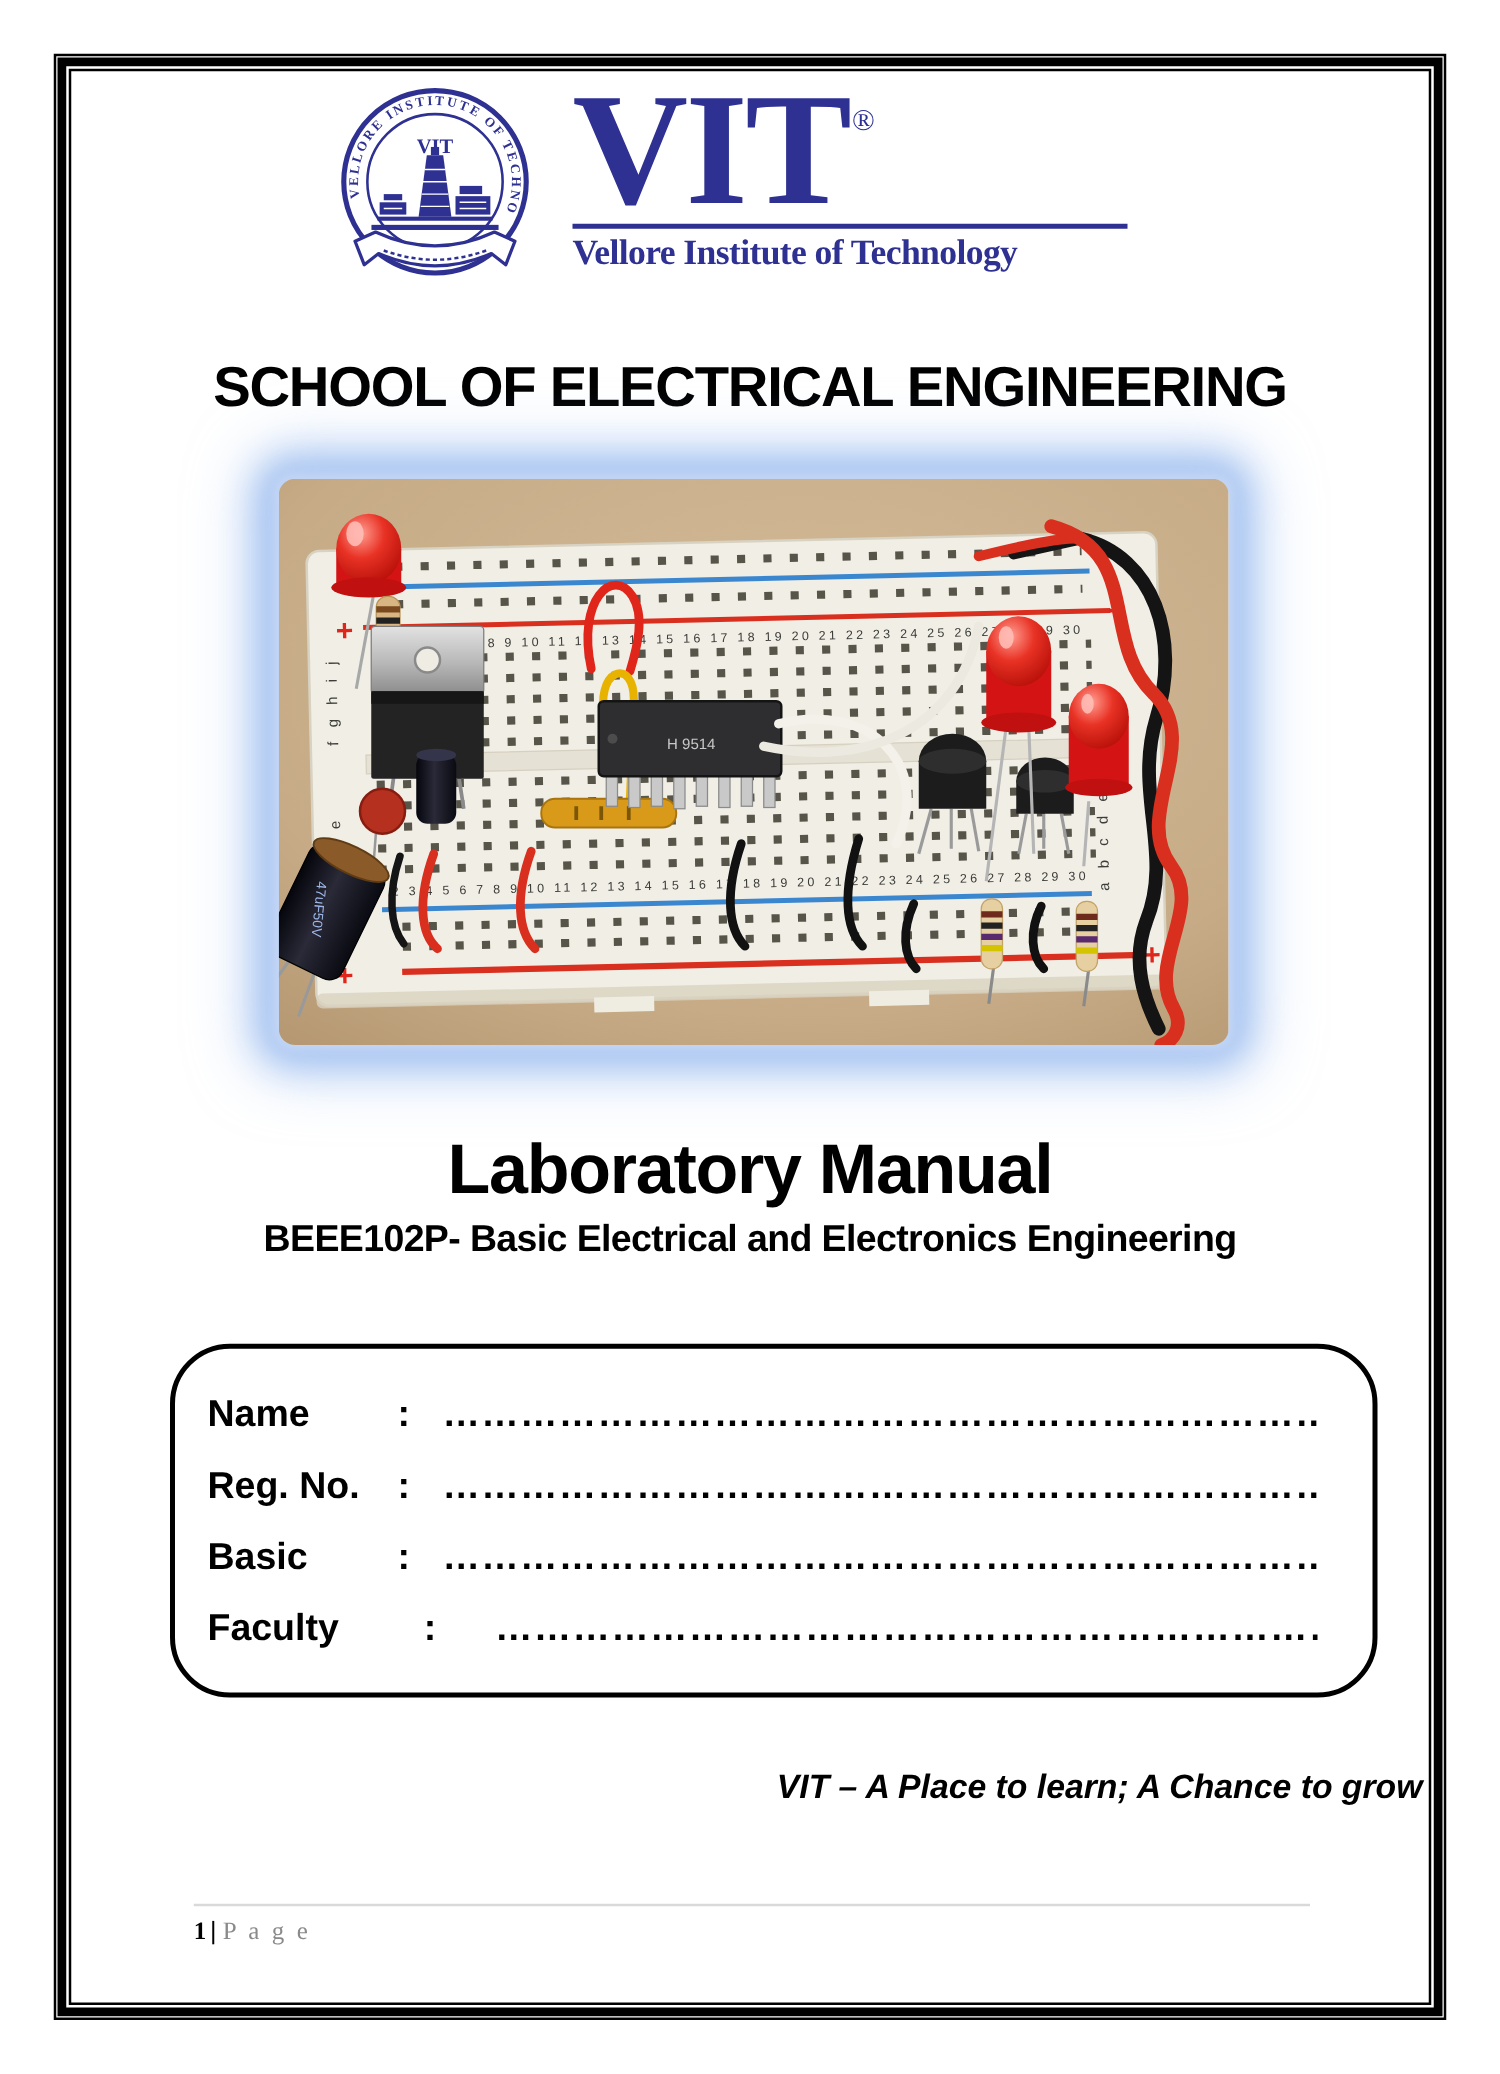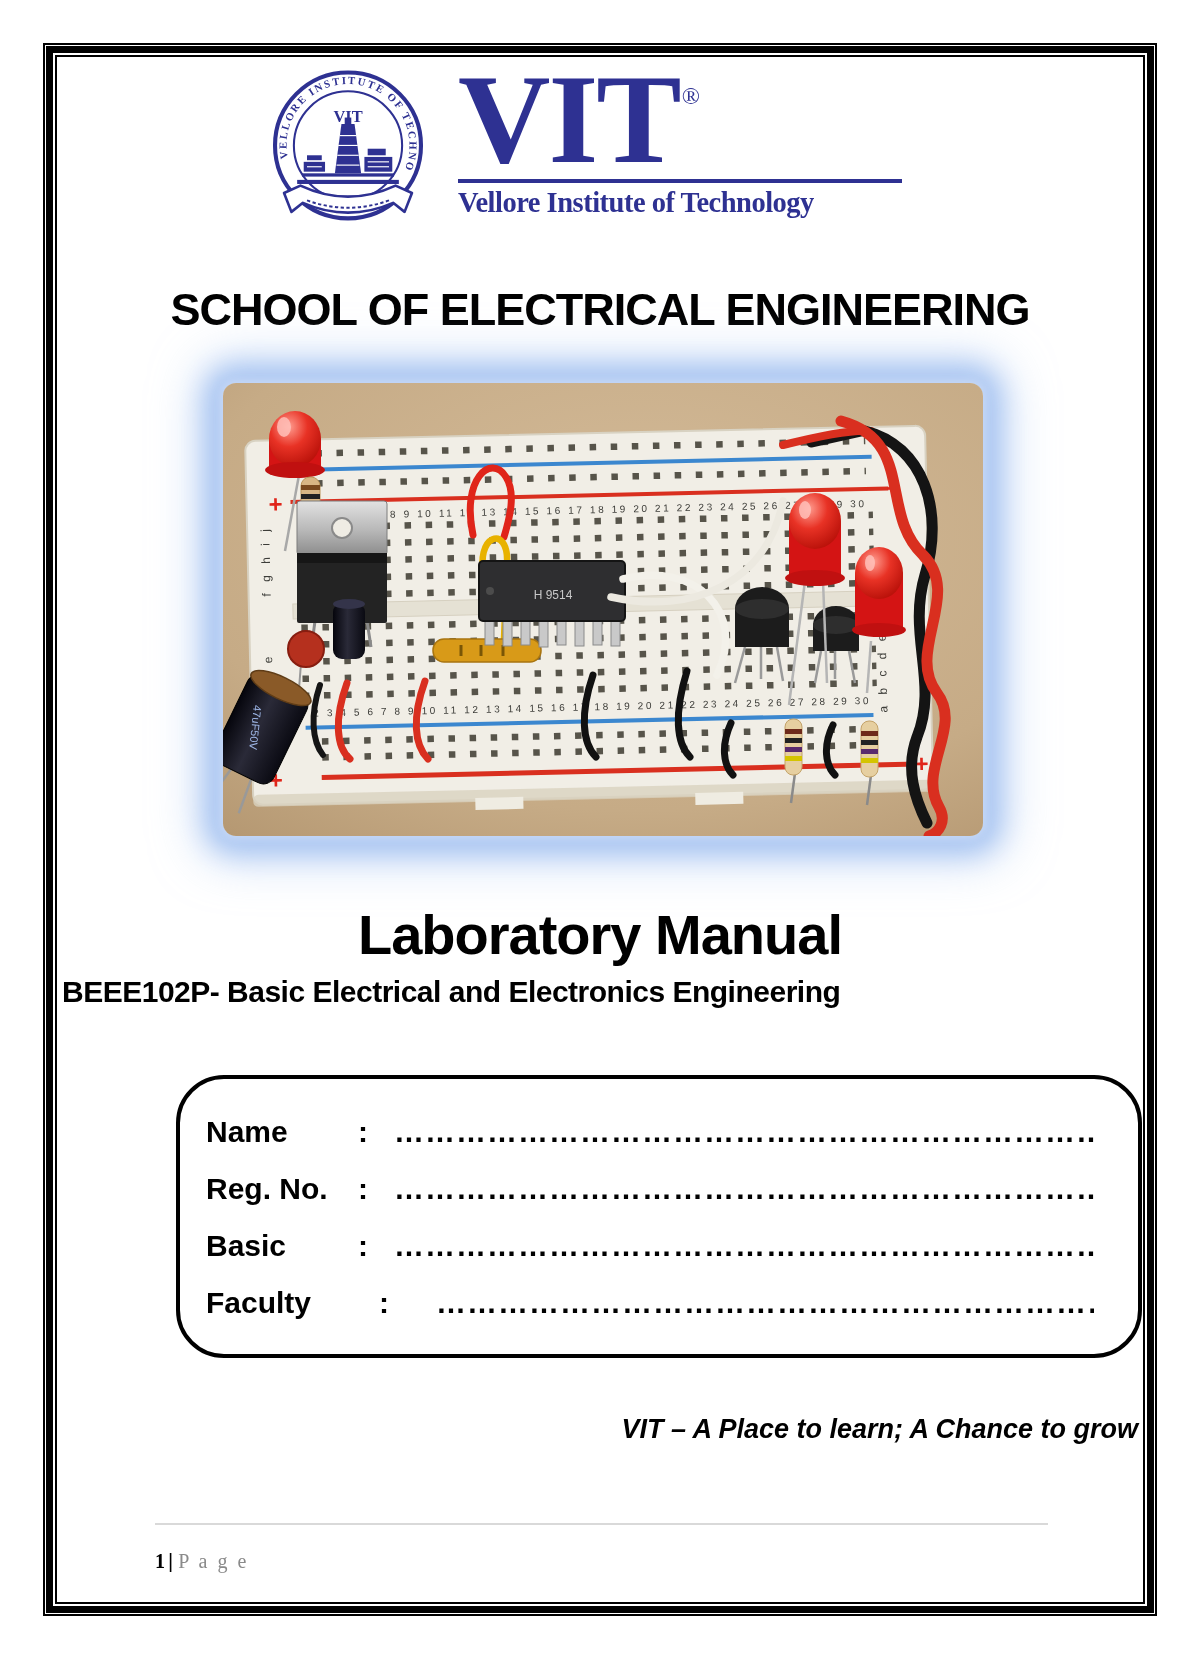--- a/index.html
+++ b/index.html
@@ -35,36 +35,36 @@
 
   
   .photo-wrap{
     width:760px;height:453px;margin:47px auto 0 auto;border-radius:13px;overflow:hidden;
     box-shadow:0 0 9px 4px #c6d8f6, 0 0 26px 16px var(--glow-blue), 0 0 46px 26px rgba(165,195,241,.55);
     position:relative;left:3px;
   }
   .photo-wrap svg{display:block;}
 
   .lab-title{margin-top:66px;text-align:center;font-weight:bold;font-size:56px;letter-spacing:-1px;}
-  .course-line{margin-top:8px;font-weight:bold;font-size:30px;letter-spacing:-0.5px;}
+  .course-line{margin-top:8px;text-align:center;font-weight:bold;font-size:30px;letter-spacing:-0.5px;}
 
   
   .info-box{
-    width:966px;margin-left:114px;margin-top:66px;
+    width:966px;margin-left:74px;margin-top:66px;
     border:4px solid #000;border-radius:48px;
     padding:36px 44px 34px 26px;
   }
   .info-row{display:flex;align-items:baseline;font-weight:bold;font-size:30px;height:57px;}
   .info-label{width:152px;flex:none;}
   .info-colon{width:36px;flex:none;text-align:left;}
   .info-dots{flex:1;overflow:hidden;white-space:nowrap;letter-spacing:1px;}
 
   .tagline{margin-top:56px;text-align:right;font-weight:bold;font-style:italic;font-size:27px;}
 
-  .footer{position:absolute;left:93px;top:1466px;width:893px;border-top:2px solid var(--rule-gray);padding-top:25px;}
+  .footer{position:absolute;left:93px;top:1466px;width:893px;border-top:2px solid var(--rule-gray);padding-top:9px;}
   .footer-text{font-family:"Liberation Serif", serif;font-size:20px;}
   .page-num{font-weight:bold;color:#000;}
   .page-sep{color:#000;margin:0 5px 0 3px;font-family:"Liberation Sans", sans-serif;}
   .page-label{color:var(--footer-gray);letter-spacing:2.5px;}
 
   .navy{fill:var(--brand-navy);}
   .navy-stroke{stroke:var(--brand-navy);}
 </style>
 </head>
 <body>

